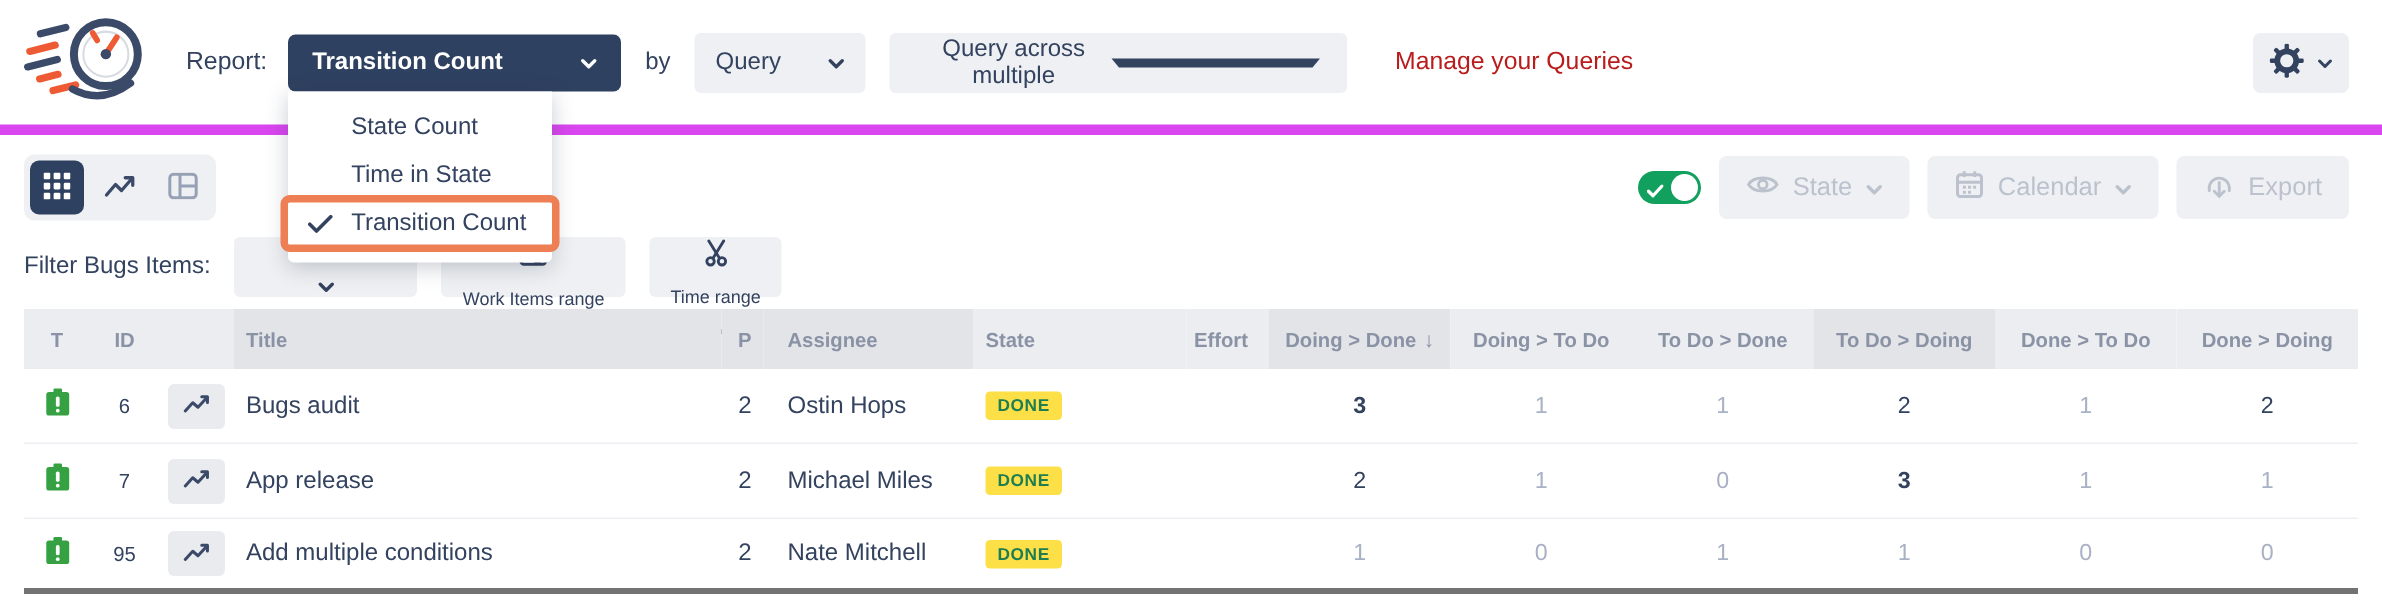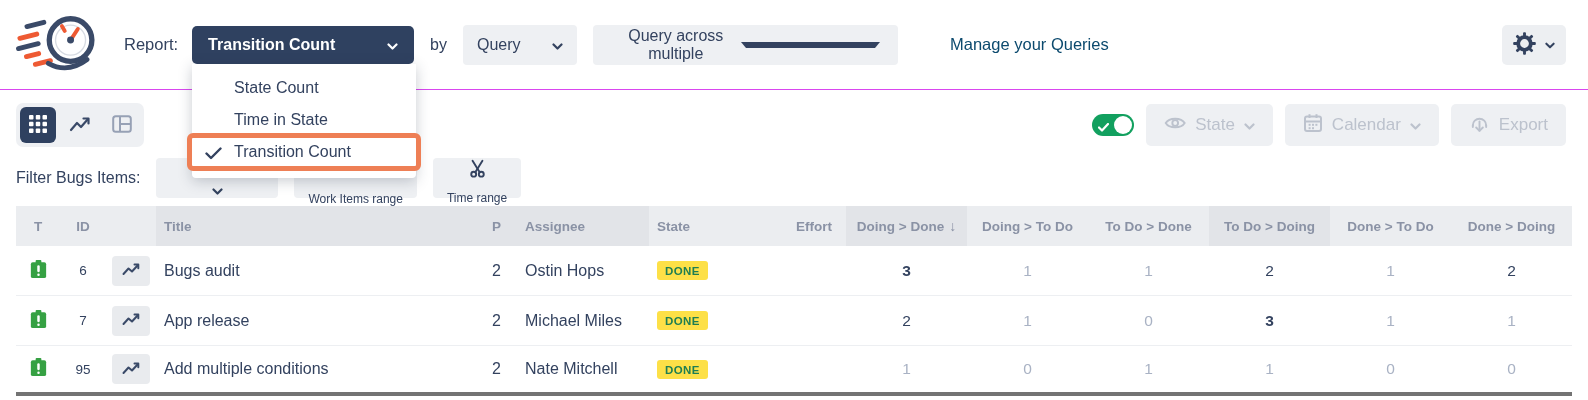--- a/index.html
+++ b/index.html
@@ -1,44 +1,44 @@
 <!DOCTYPE html>
 <html><head>
 <meta charset="utf-8">
 <style>
   * { margin:0; padding:0; box-sizing:border-box; }
   html,body { width:1588px; height:400px; background:#fff; overflow:hidden;
     font-family:"Liberation Sans", sans-serif; color:#33425f; }
 
   
   .topbar { height:90px; display:flex; align-items:center; padding:0 22px 0 16px;
-    border-bottom:1px solid #d946ef; position:relative; }
+    border-bottom:7px solid #d946ef; position:relative; }
   .report-label { margin-left:26px; margin-right:14px; font-size:16.5px; }
   .report-wrap { position:relative; }
   .report-btn { width:222px; height:38px; background:#2f4160; color:#fff; border:none;
     border-radius:5px; display:flex; align-items:center; justify-content:space-between;
     padding:0 16px; font-size:16px; font-weight:700; font-family:inherit; cursor:pointer; }
-  .report-menu { position:absolute; top:38px; left:0; width:224px; background:#fff;
+  .report-menu { position:absolute; top:38px; left:0; width:176px; background:#fff;
     box-shadow:0 3px 14px rgba(40,50,70,.25); border-radius:0 0 4px 4px;
     padding:8px 0 10px; z-index:50; }
   .menu-item { position:relative; height:32px; display:flex; align-items:center;
     padding-left:42px; font-size:16px; color:#33425f; cursor:pointer; }
   .menu-item .check { position:absolute; left:13px; top:10px; }
   .menu-item.highlighted::after { content:""; position:absolute; inset:-3px -5px;
     border:5px solid #ee7f55; border-radius:6px; pointer-events:none; }
   .by-label { margin:0 16px; font-size:16px; }
   .select { background:#eef0f3; border:none; border-radius:4px; height:40px;
     display:flex; align-items:center; color:#33425f; font-size:16px;
     font-family:inherit; cursor:pointer; }
   .query-select { width:114px; padding:0 14px; justify-content:space-between; }
   .scope-select { width:305px; margin-left:16px; padding:0 18px; }
   .scope-select span { flex:1; text-align:center; }
   .caret { width:0; height:0; border-left:5px solid transparent;
     border-right:5px solid transparent; border-top:6px solid #33425f; }
-  .manage-link { margin-left:52px; color:#0c4a6e; font-size:16.5px; text-decoration:none; }
+  .manage-link { margin-left:32px; color:#b91c1c; font-size:16.5px; text-decoration:none; }
   .gear-btn { margin-left:auto; width:64px; height:40px; background:#edeff2; border:none;
     border-radius:5px; display:flex; align-items:center; justify-content:center; gap:9px;
     cursor:pointer; color:#33425f; }
 
   
   .toolbar2 { display:flex; align-items:center; padding:0 22px 0 16px; margin-top:13px; height:44px; }
   .view-switch { display:flex; gap:6px; background:#eef0f3; padding:4px; border-radius:7px; }
   .vbtn { width:36px; height:36px; border:none; background:transparent; border-radius:6px;
     display:flex; align-items:center; justify-content:center; cursor:pointer; color:#3a4a68; }
   .vbtn.active { background:#2f4160; }

